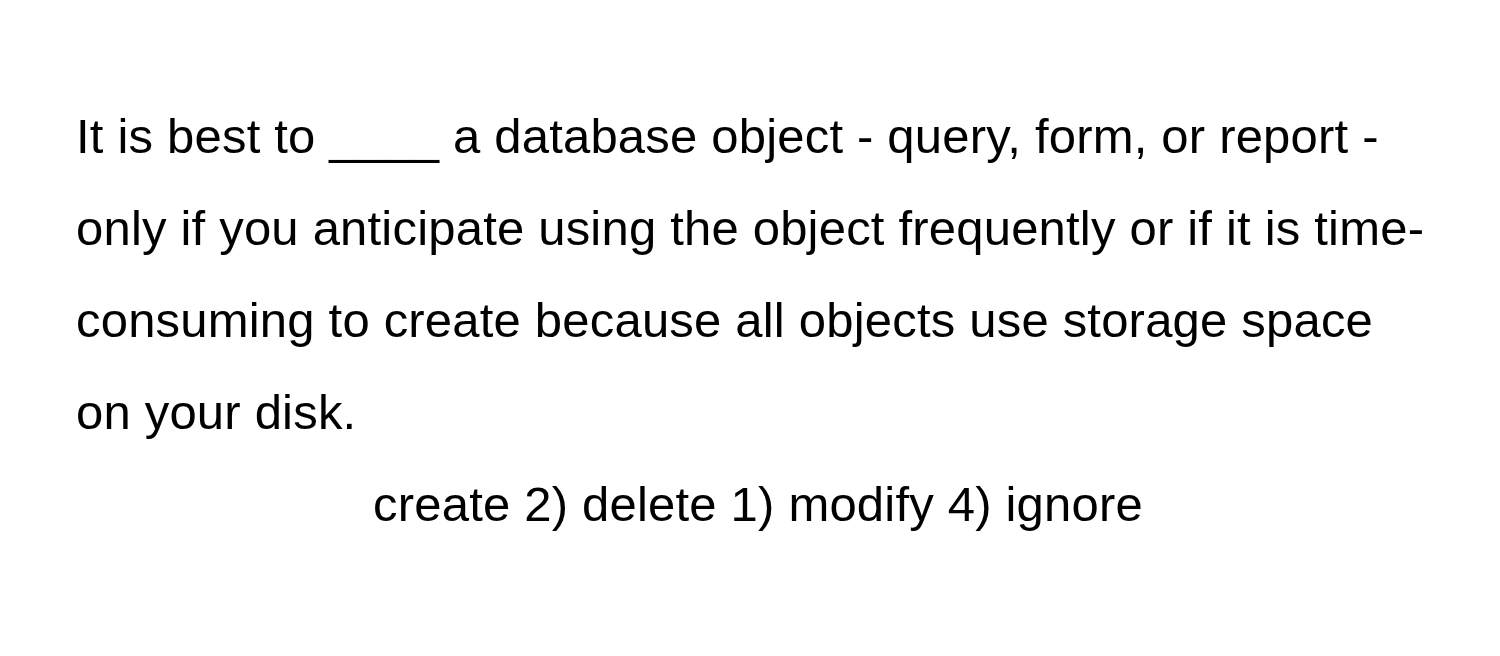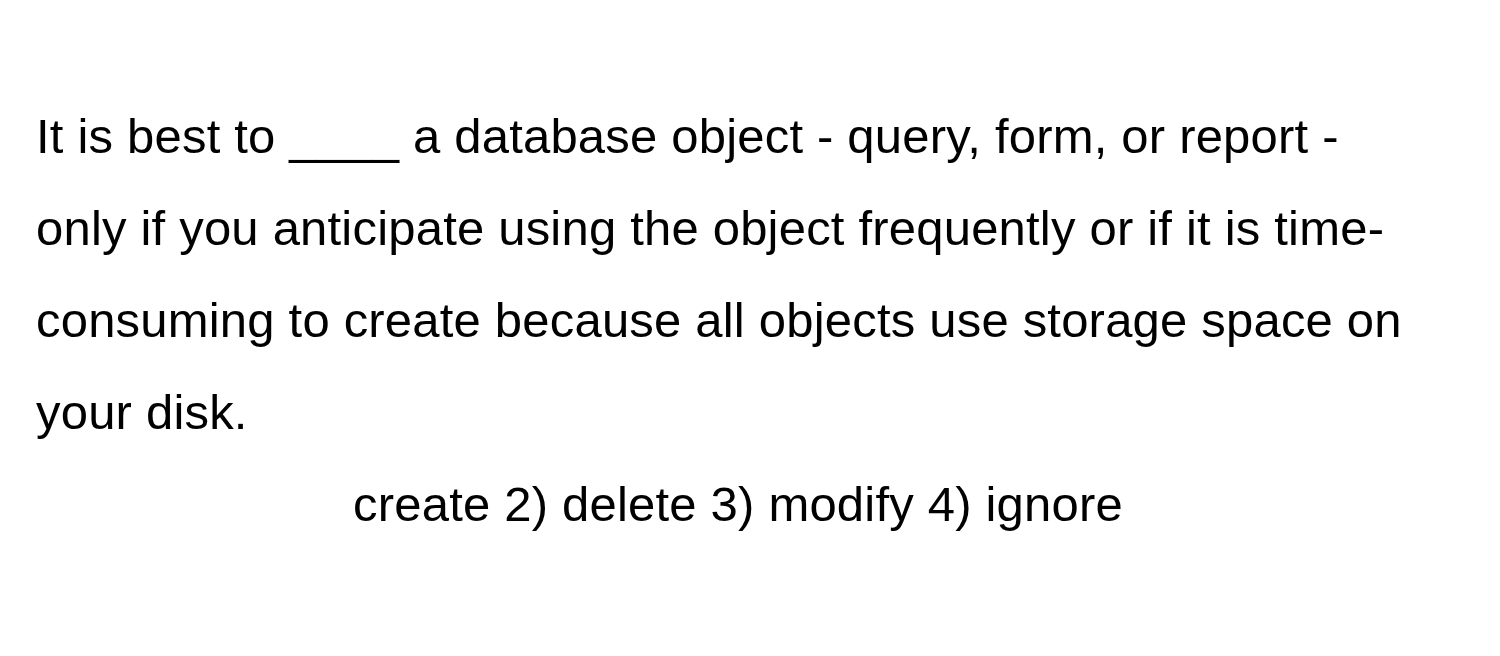--- a/index.html
+++ b/index.html
@@ -10,21 +10,21 @@
     html, body {
       width: 1500px;
       height: 656px;
       background: #ffffff;
       font-family: -apple-system, BlinkMacSystemFont, "Segoe UI", Helvetica, Arial, sans-serif;
       color: #000000;
     }
     .container {
       width: 100%;
       height: 100%;
-      padding: 90px 60px 0 36px;
+      padding: 90px 60px 0 76px;
     }
     .question-text {
       font-size: 49px;
       line-height: 1.88;
       font-weight: 400;
       letter-spacing: 0.2px;
       text-align: left;
     }
     .options-text {
       font-size: 49px;
@@ -33,14 +33,14 @@
       letter-spacing: 0.2px;
       text-align: center;
       margin-top: 0;
     }
   </style>
 </head>
 <body>
 
 <div class="container">
   <p class="question-text">It is best to ____ a database object - query, form, or report - only if you anticipate using the object frequently or if it is time-consuming to create because all objects use storage space on your disk.</p>
-  <p class="options-text">create 2) delete 3) modify 4) ignore</p>
+  <p class="options-text">create 2) delete 1) modify 4) ignore</p>
 </div>
 
 </body></html>

